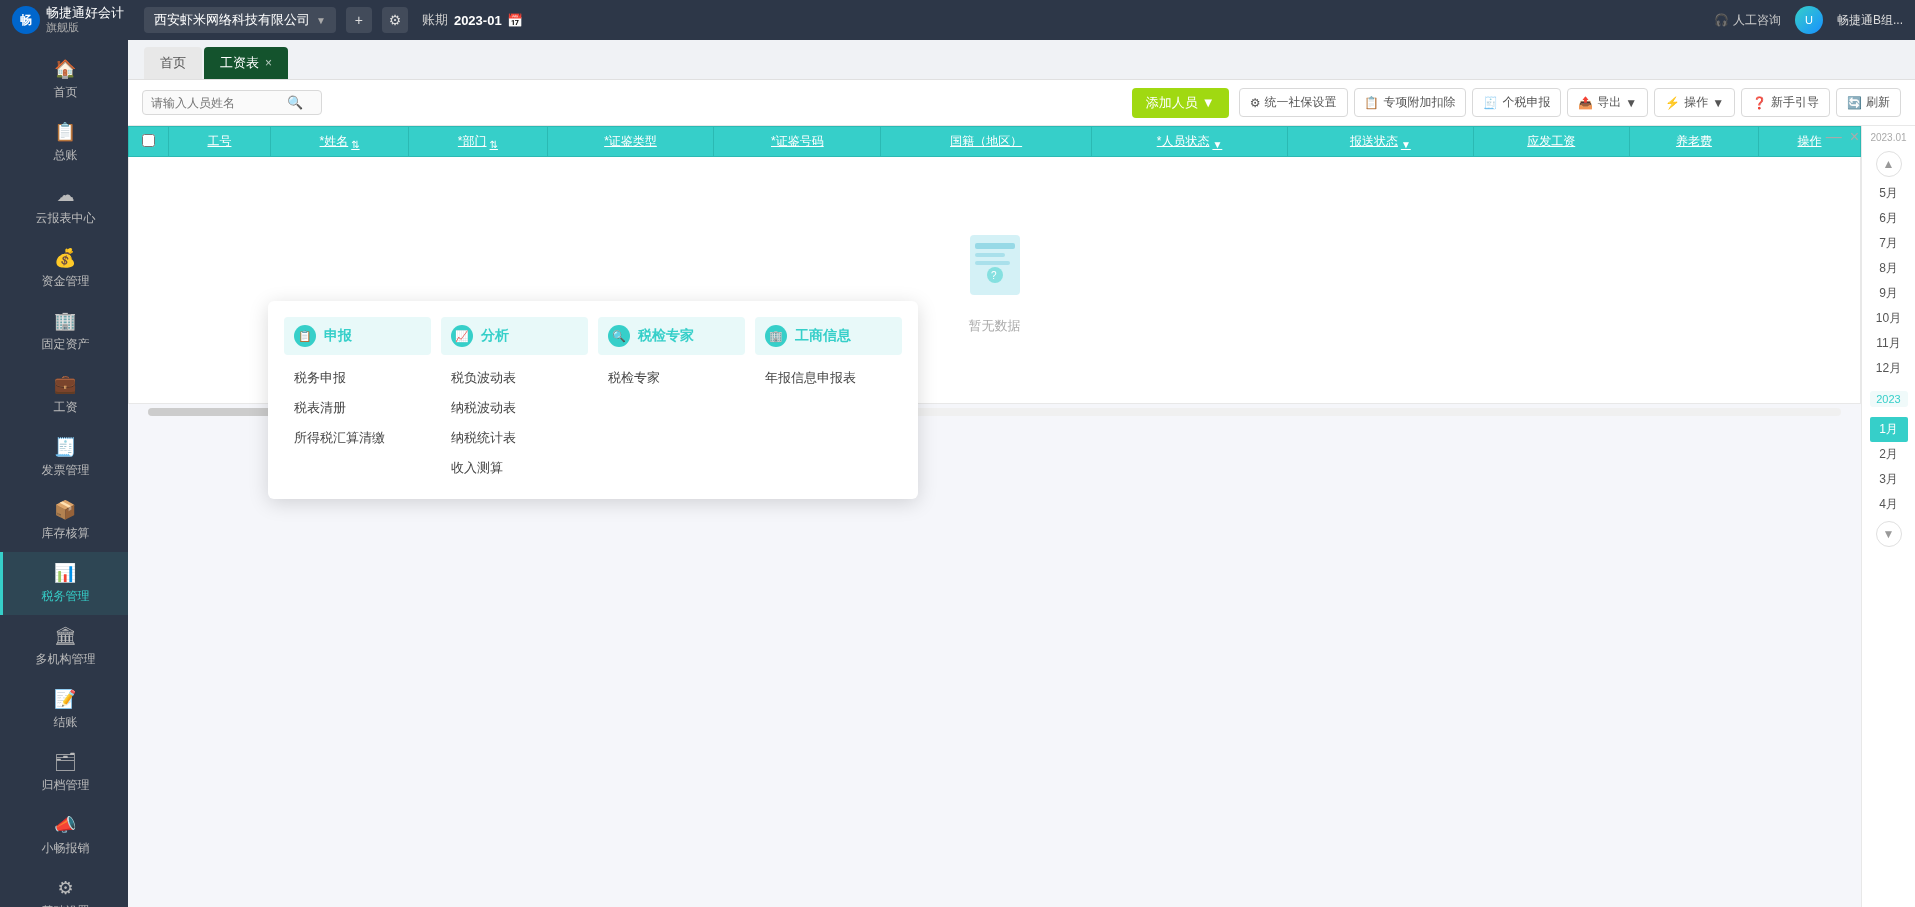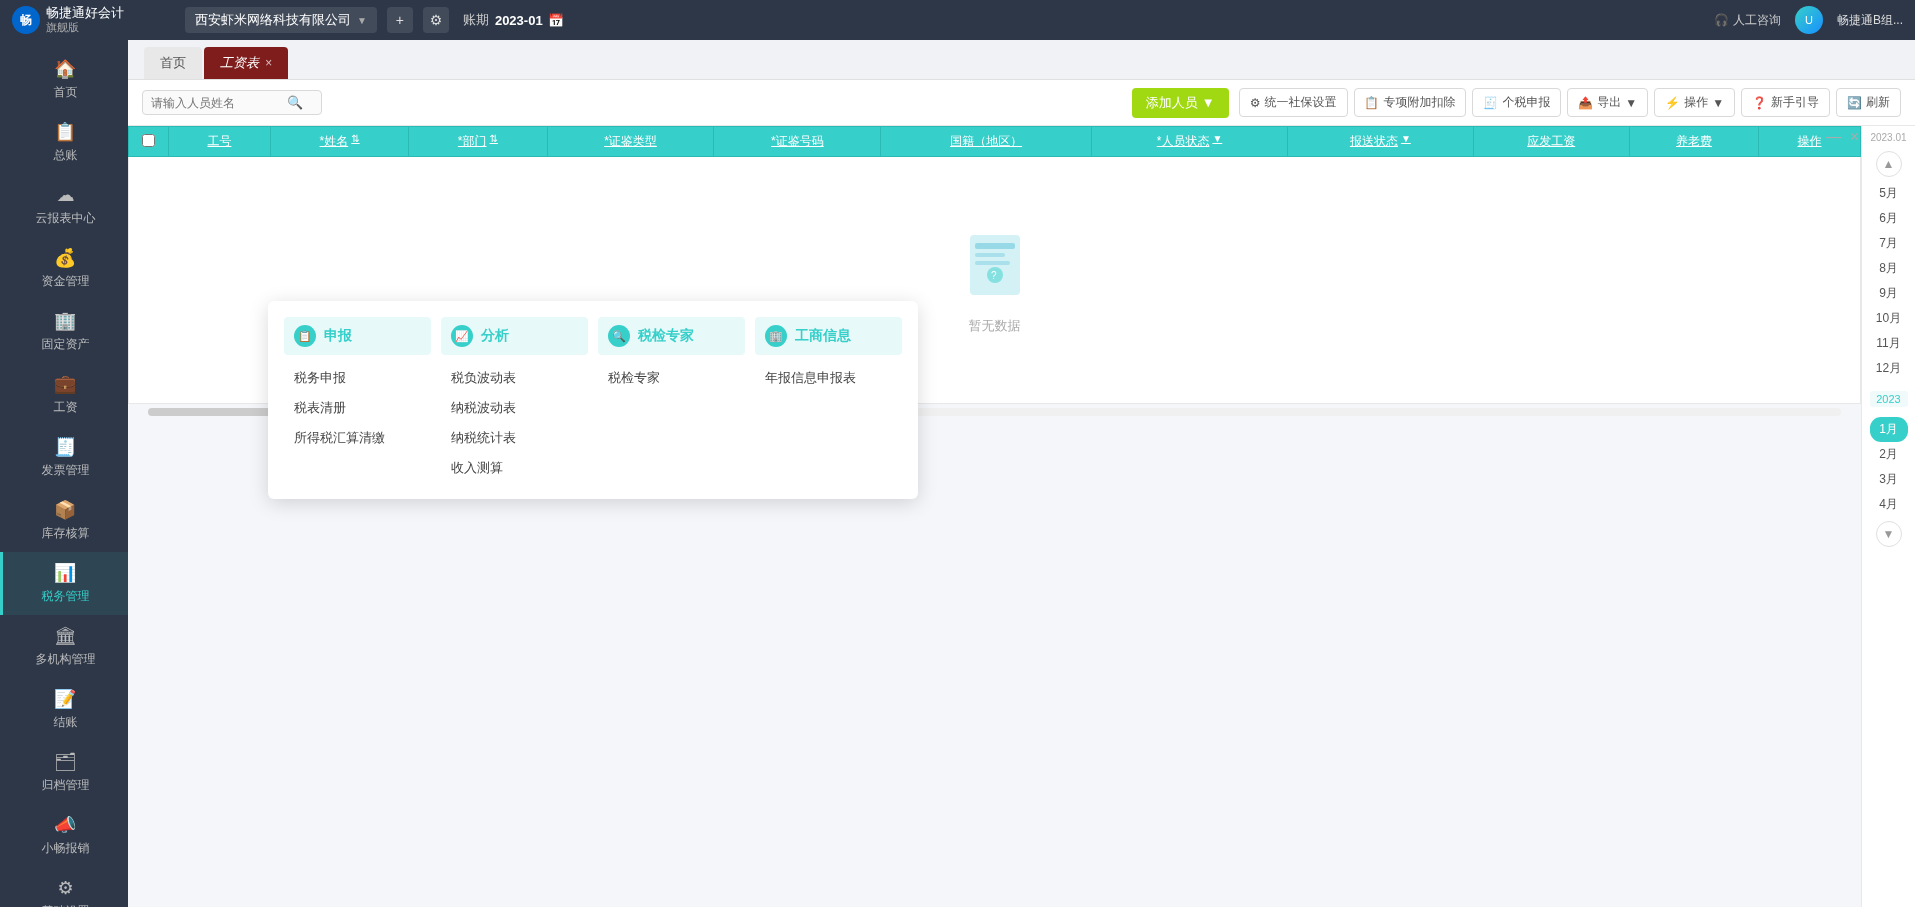--- a/index.html
+++ b/index.html
@@ -32,21 +32,20 @@
     .logo-text { font-size: 13px; color: #fff; line-height: 1.2; }
     .logo-sub { font-size: 11px; color: #aaa; }
     .company-selector {
       display: flex; align-items: center; gap: 6px;
       background: rgba(255,255,255,0.1);
       border-radius: 4px;
       padding: 4px 10px;
       cursor: pointer;
       color: #fff;
       font-size: 13px;
-      margin-left: 41px;
     }
     .company-selector .arrow { font-size: 10px; color: #aaa; }
     .topbar-actions {
       display: flex; align-items: center; gap: 10px;
       margin-left: 10px;
     }
     .topbar-actions .icon-btn {
       width: 26px; height: 26px;
       background: rgba(255,255,255,0.1);
       border-radius: 4px;
@@ -130,23 +129,22 @@
     .tab {
       padding: 7px 16px;
       cursor: pointer;
       font-size: 13px;
       border-radius: 4px 4px 0 0;
       background: #e8e8e8;
       color: #555;
       display: flex; align-items: center; gap: 6px;
     }
     .tab.active {
-      background: #7f1d1d;
+      background: #14532d;
       color: #fff;
-      font-style: italic;
     }
     .tab .close { cursor: pointer; font-size: 12px; opacity: 0.7; }
 
     
     .toolbar {
       height: 46px;
       background: #fff;
       display: flex;
       align-items: center;
       padding: 15px 14px;
@@ -223,21 +221,21 @@
       white-space: nowrap;
       font-weight: normal;
     }
     .data-table td {
       padding: 8px 10px;
       text-align: center;
       border: 1px solid #e8e8e8;
       background: #fff;
     }
     .checkbox-col { width: 40px; }
-    .th-sort { display: flex; align-items: flex-start; justify-content: center; gap: 3px; }
+    .th-sort { display: flex; align-items: flex-end; justify-content: center; gap: 3px; }
     .sort-icon { font-size: 10px; }
 
     
     .empty-state {
       display: flex; flex-direction: column; align-items: center; justify-content: center;
       padding: 60px 0;
     }
     .empty-icon {
       width: 80px; height: 80px;
       margin-bottom: 12px;
@@ -301,21 +299,21 @@
       text-align: center;
       padding: 4px 2px;
       font-size: 12px;
       color: #555;
       cursor: pointer;
       border-radius: 3px;
     }
     .timeline-month.active {
       background: #36cfc9;
       color: #fff;
-      border-radius: 11px;
+      border-radius: 2px;
     }
     .timeline-year-label {
       background: #f0fafa;
       color: #36cfc9;
       font-size: 11px;
       width: 38px;
       text-align: center;
       padding: 2px;
       border-radius: 3px;
       margin: 10px 0;

